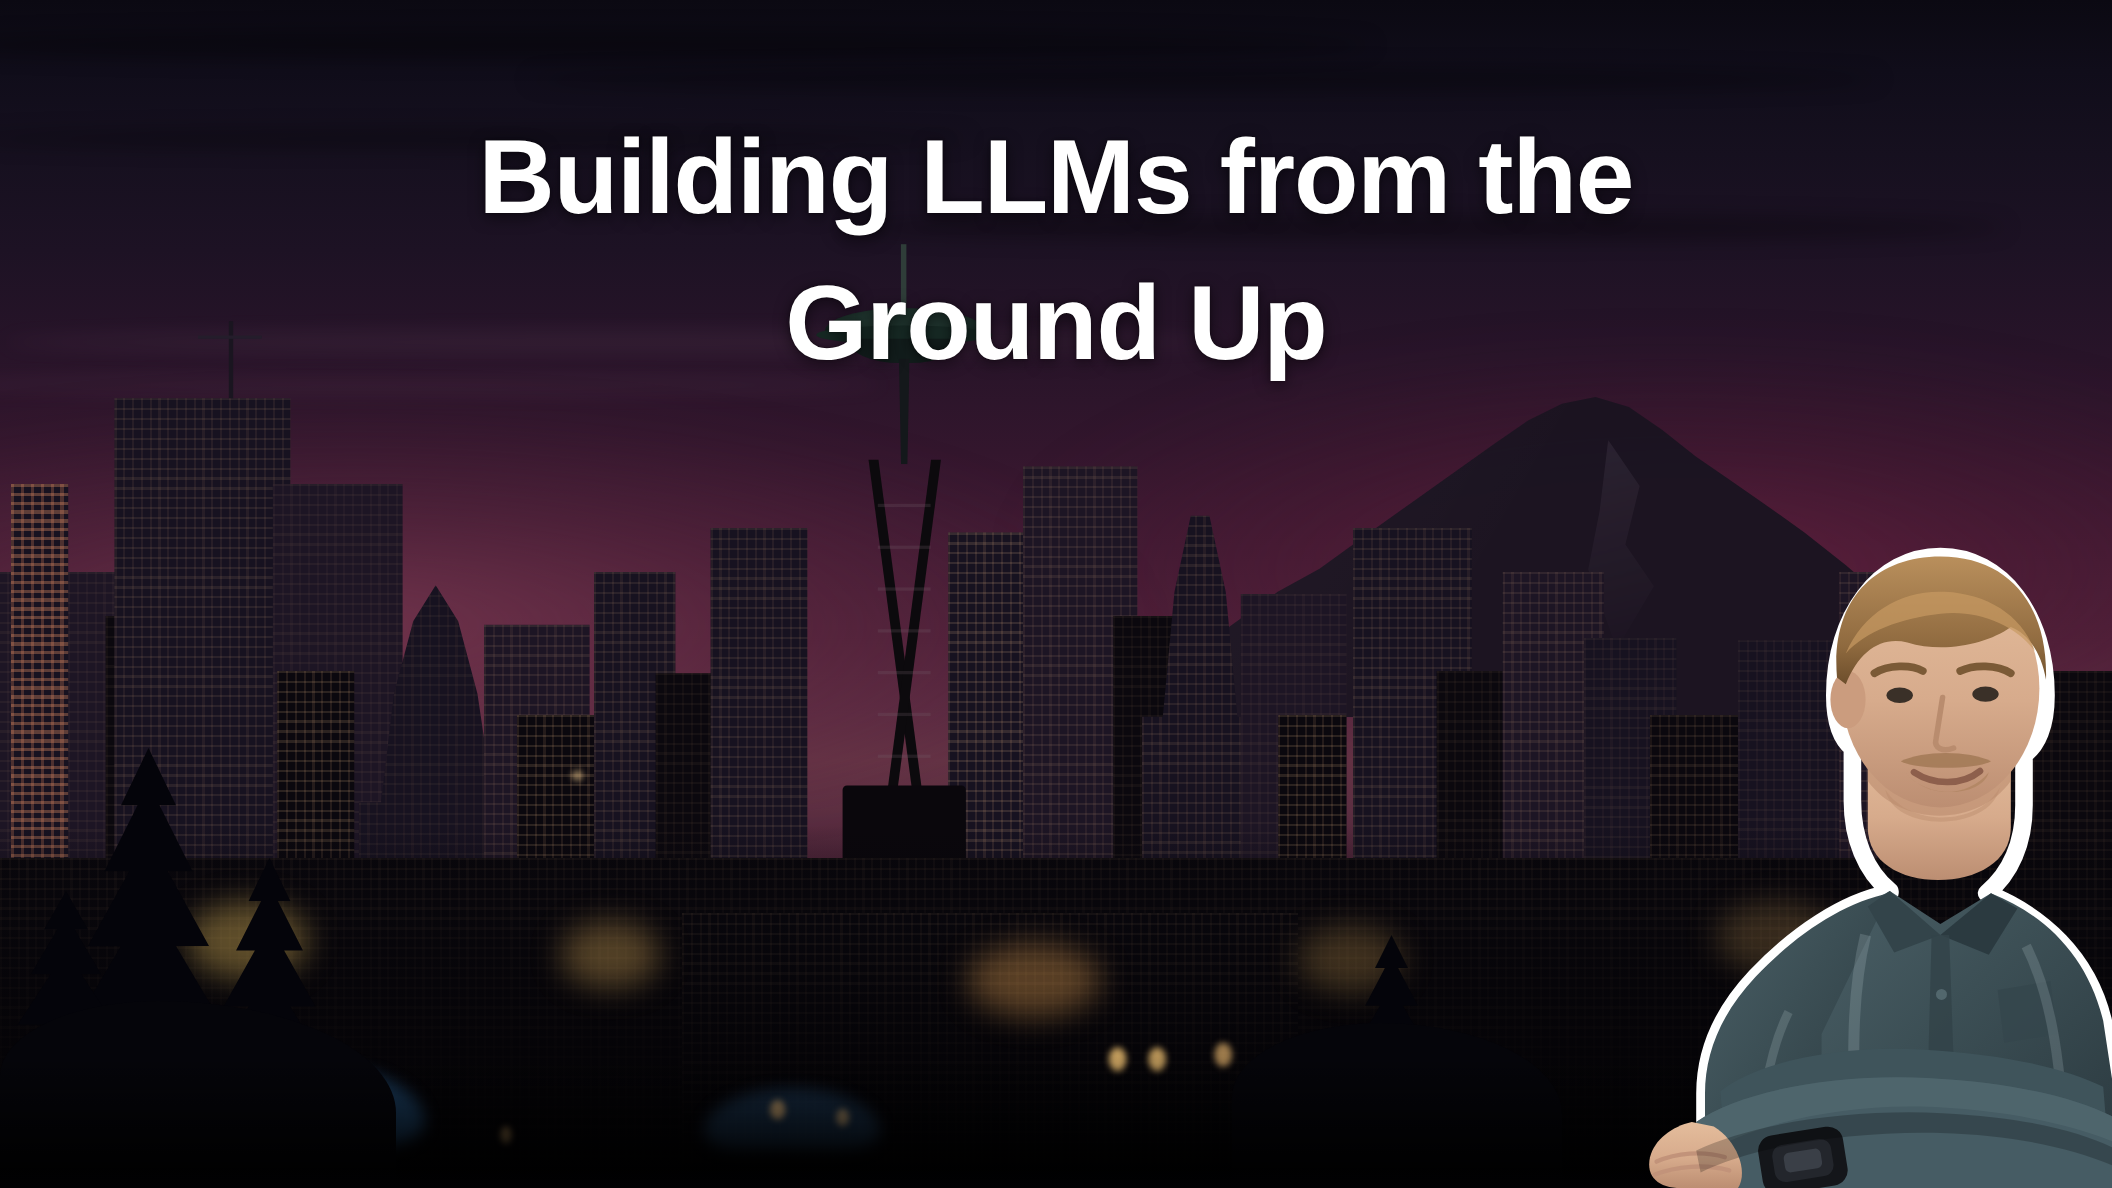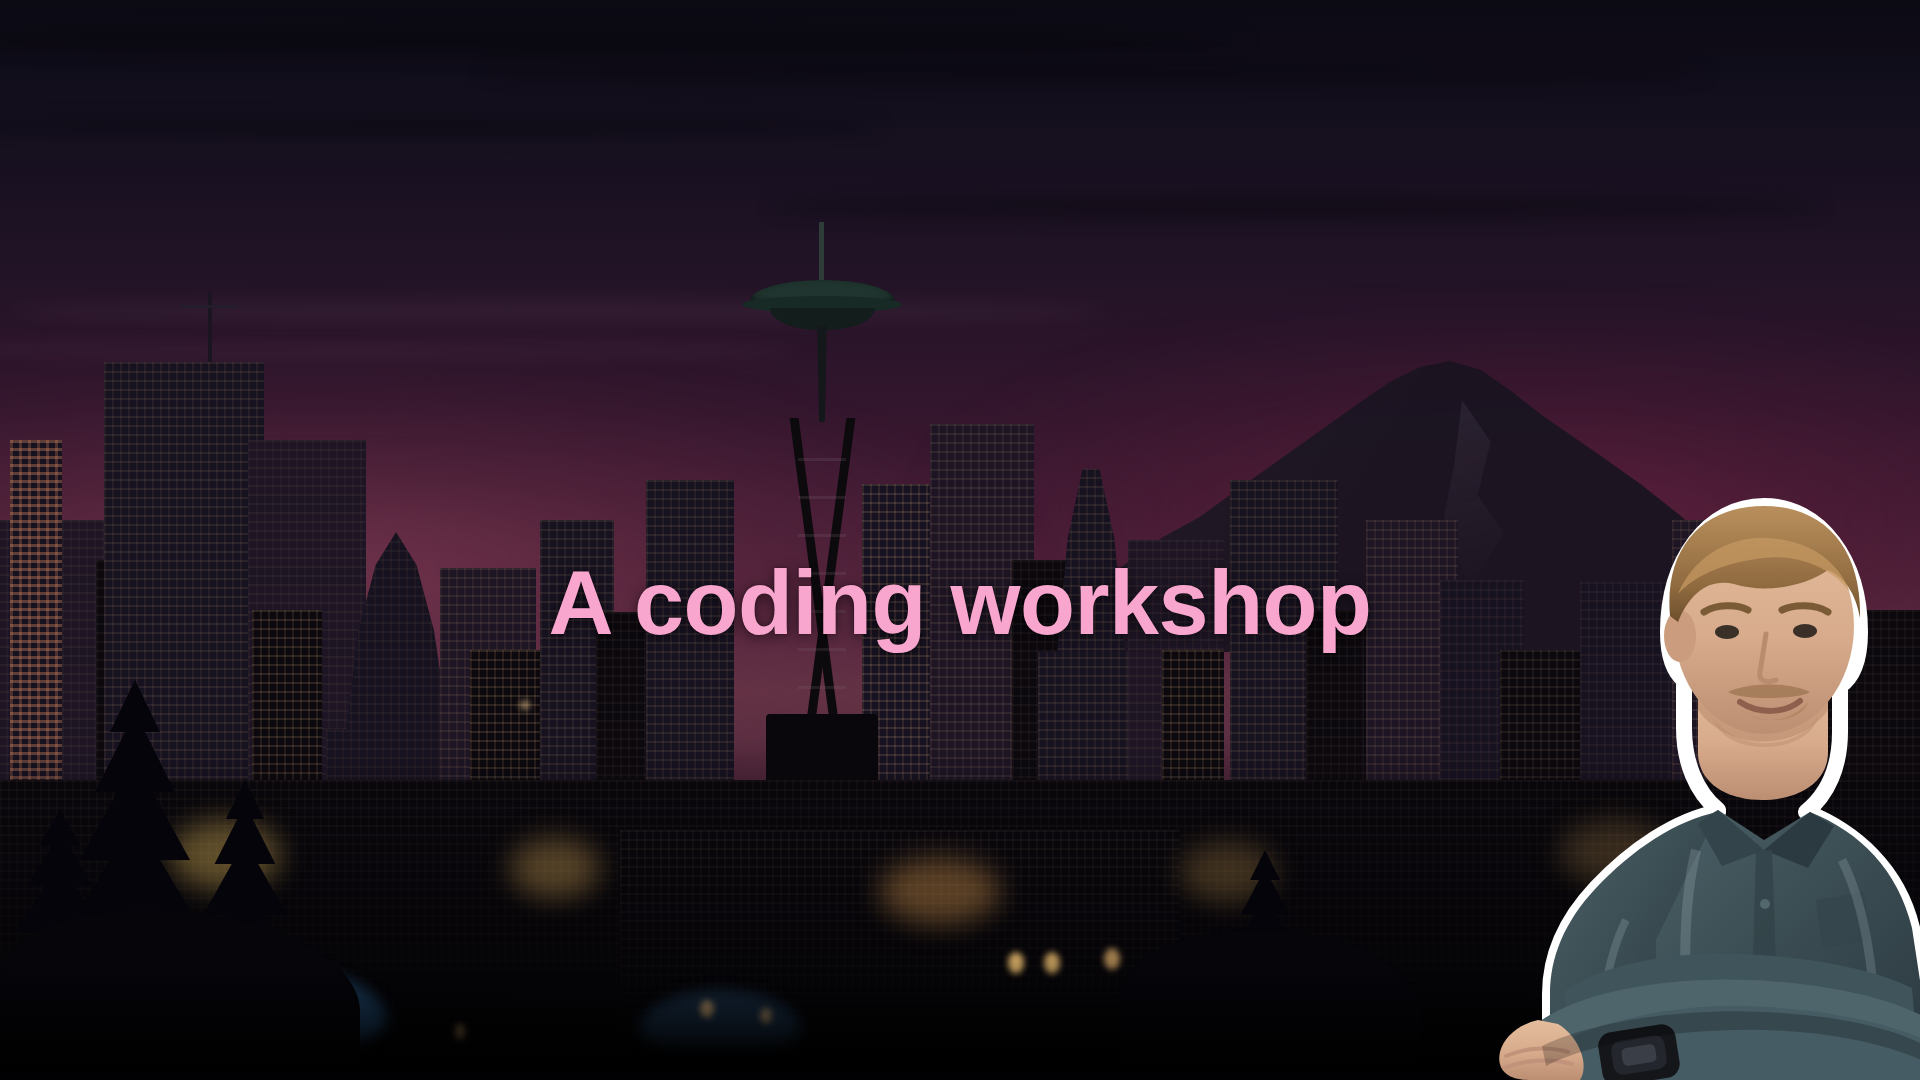--- a/index.html
+++ b/index.html
@@ -449,22 +449,23 @@
 
   <div class="tree-conifer" style="left:10px;bottom:0px;width:250px;height:400px;"></div>
   <div class="tree-conifer" style="left:150px;bottom:0px;width:190px;height:300px;"></div>
   <div class="tree-conifer" style="left:-40px;bottom:0px;width:200px;height:270px;"></div>
   <div class="tree" style="left:0;width:360px;height:170px;border-radius:40% 60% 0 0;"></div>
   <div class="tree-conifer" style="left:1190px;bottom:0px;width:150px;height:230px;"></div>
   <div class="tree" style="left:1120px;width:300px;height:150px;border-radius:45% 55% 0 0;"></div>
 
   <div style="position:absolute;left:0;right:0;bottom:0;height:120px;background:linear-gradient(to bottom,rgba(0,0,0,0) 0%,rgba(0,0,0,0.9) 85%,#010103 100%);"></div>
 
-
-  <div class="subtitle">A coding workshop</div>
+  <div class="title">Building LLMs from the
+Ground Up</div>
+
 
   <div class="presenter">
     <div class="p-outline">
       <svg viewBox="0 0 480 700" xmlns="http://www.w3.org/2000/svg">
         <defs>
           <linearGradient id="shirtG" x1="0" y1="0" x2="1" y2="1">
             <stop offset="0%" stop-color="#4a5f66"></stop>
             <stop offset="42%" stop-color="#3c4f55"></stop>
             <stop offset="100%" stop-color="#2a383e"></stop>
           </linearGradient>

